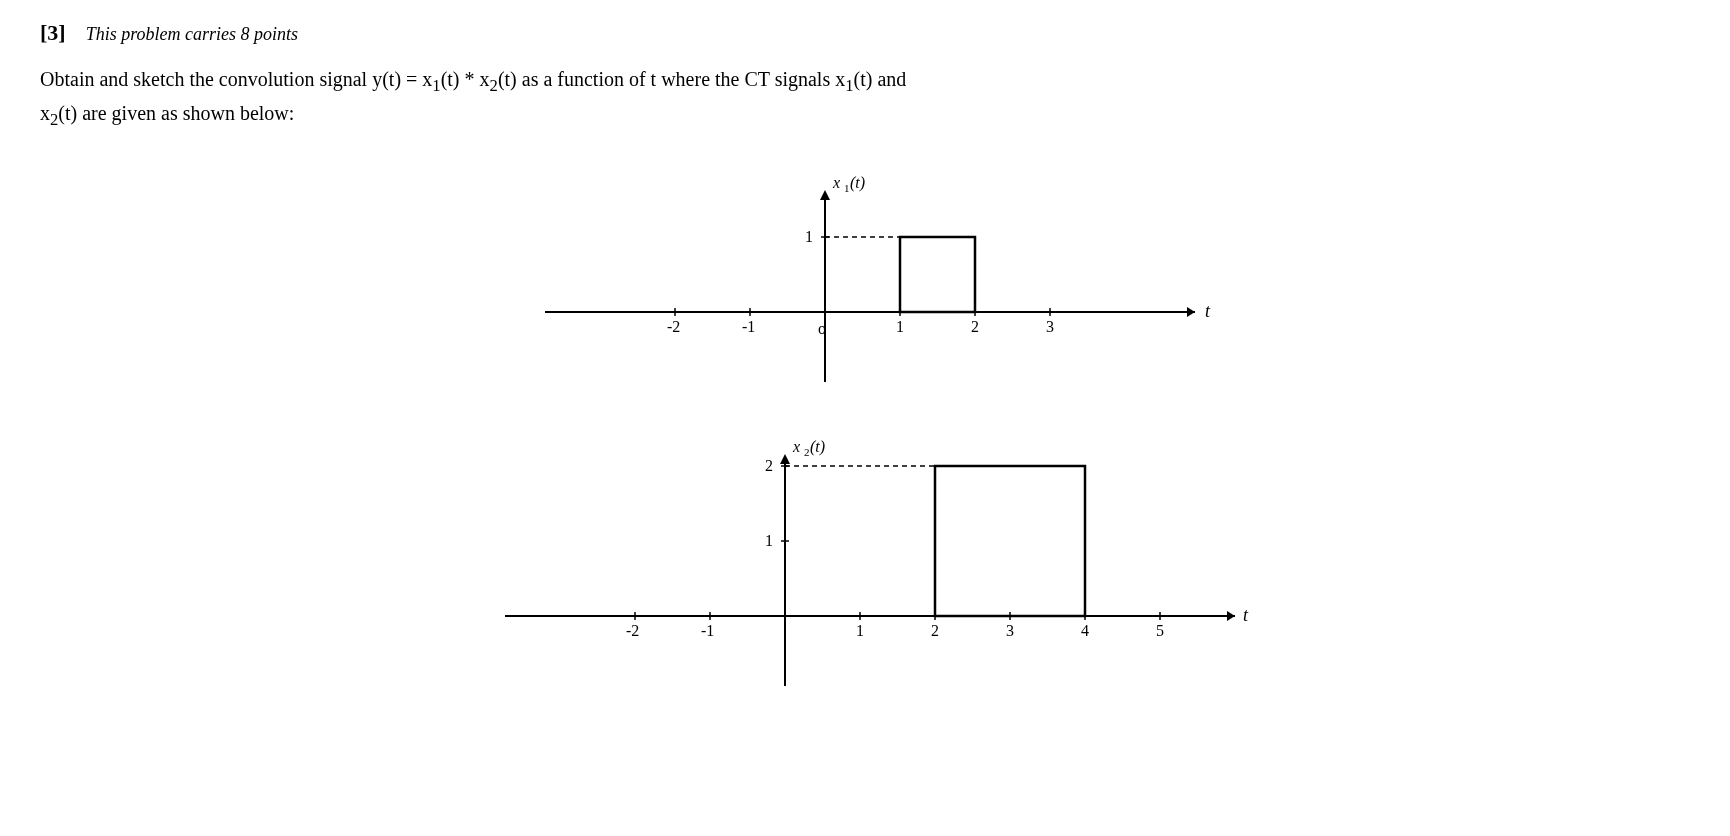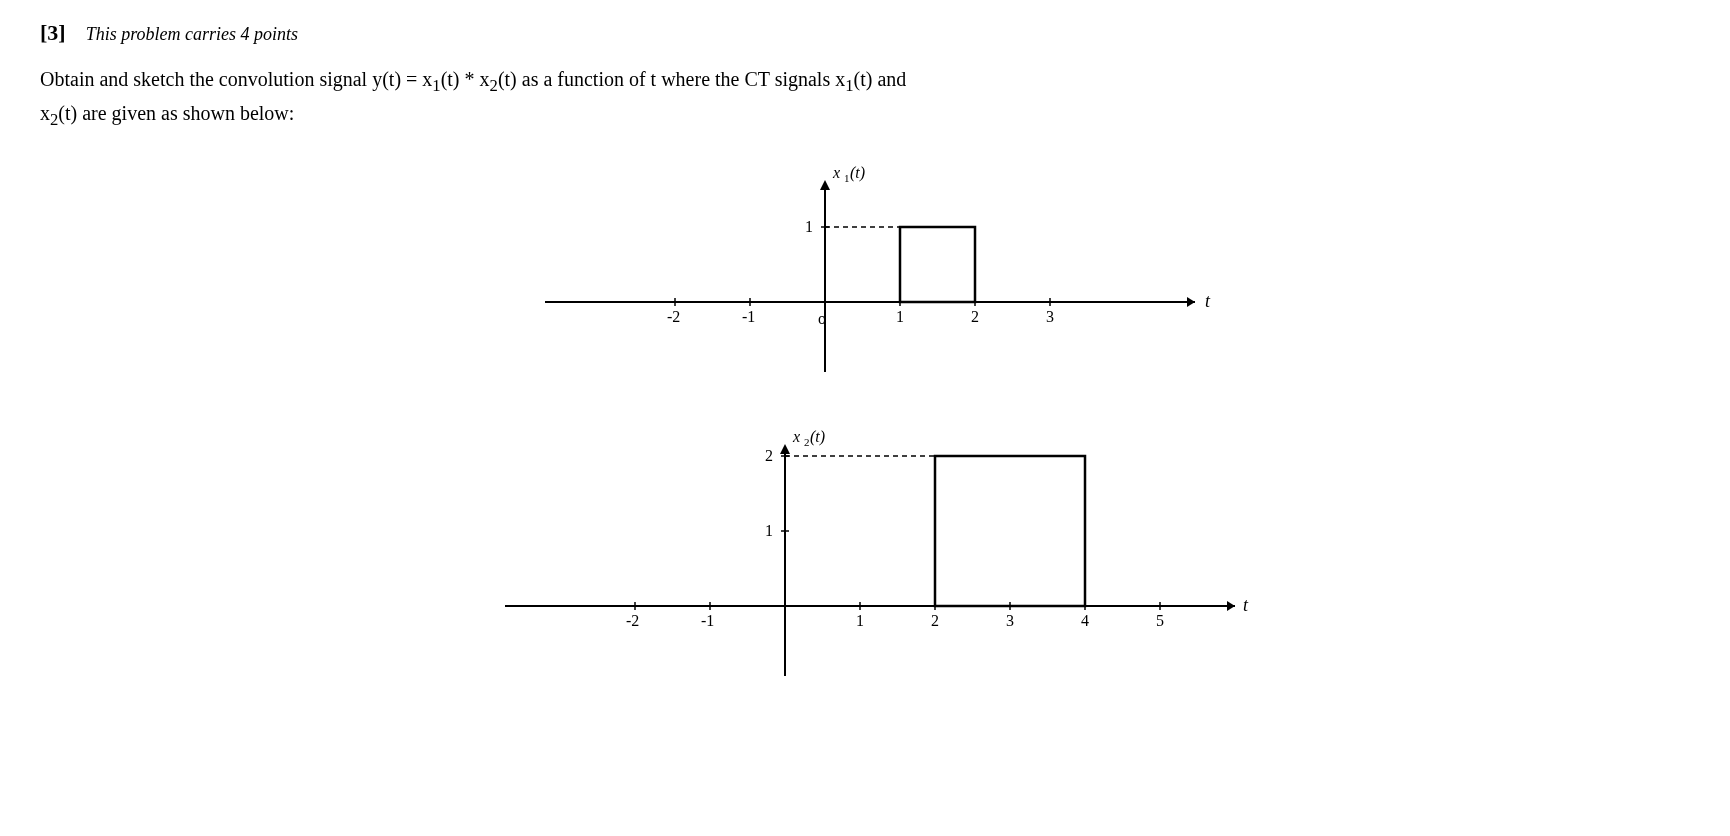--- a/index.html
+++ b/index.html
@@ -21,21 +21,21 @@
       font-size: 22px;
       font-weight: bold;
     }
     .problem-points {
       font-size: 18px;
       font-style: italic;
     }
     .problem-statement {
       font-size: 20px;
       line-height: 1.5;
-      margin-bottom: 30px;
+      margin-bottom: 40px;
       max-width: 1100px;
     }
     .graphs-container {
       display: flex;
       flex-direction: column;
       align-items: center;
       gap: 40px;
       margin-top: 10px;
     }
     .graph-wrapper {
@@ -43,21 +43,21 @@
     }
     svg {
       overflow: visible;
     }
   </style>
 </head>
 <body>
 
 <div class="problem-header">
   <span class="problem-number">[3]</span>
-  <span class="problem-points">This problem carries 4 points</span>
+  <span class="problem-points">This problem carries 8 points</span>
 </div>
 
 <div class="problem-statement">
   Obtain and sketch the convolution signal y(t) = x<sub>1</sub>(t) * x<sub>2</sub>(t) as a function of t where the CT signals x<sub>1</sub>(t) and<br>
   x<sub>2</sub>(t) are given as shown below:
 </div>
 
 <div class="graphs-container">
 
   <div class="graph-wrapper">

